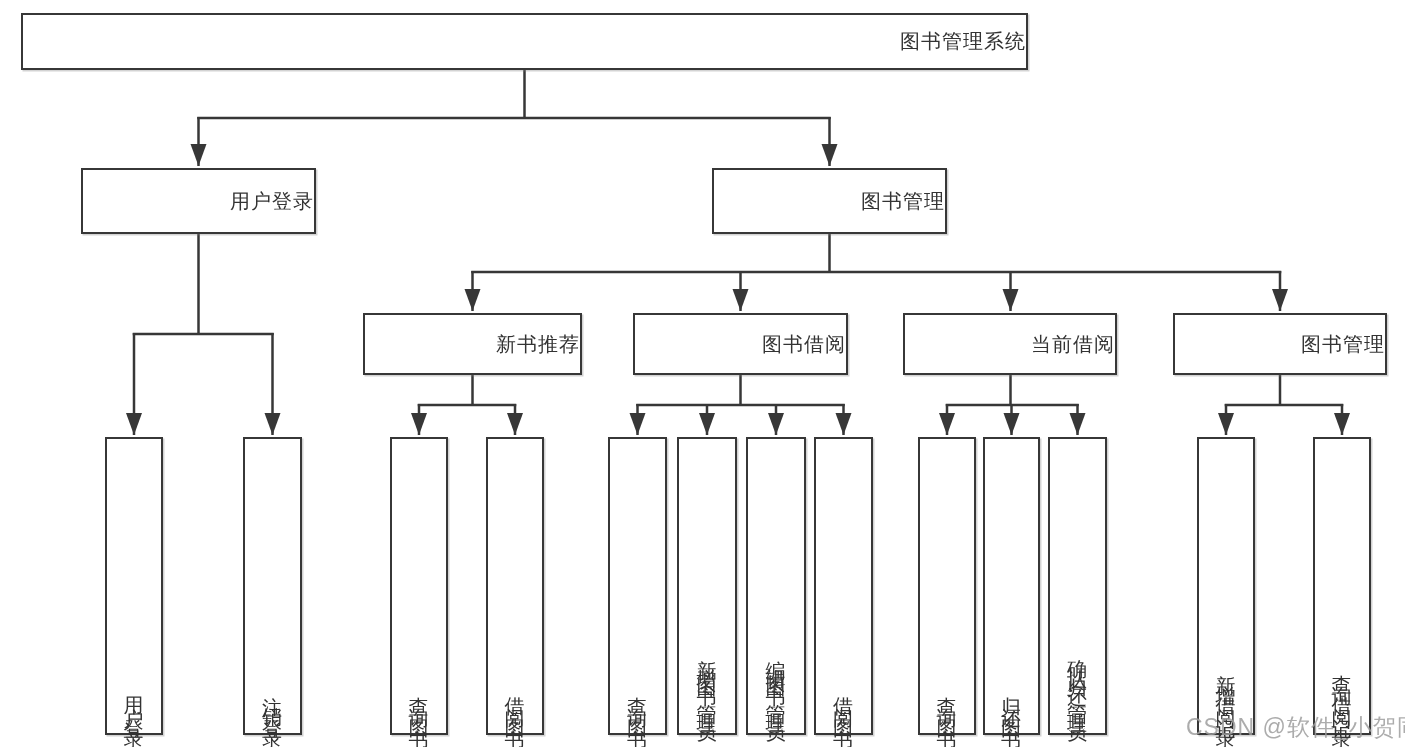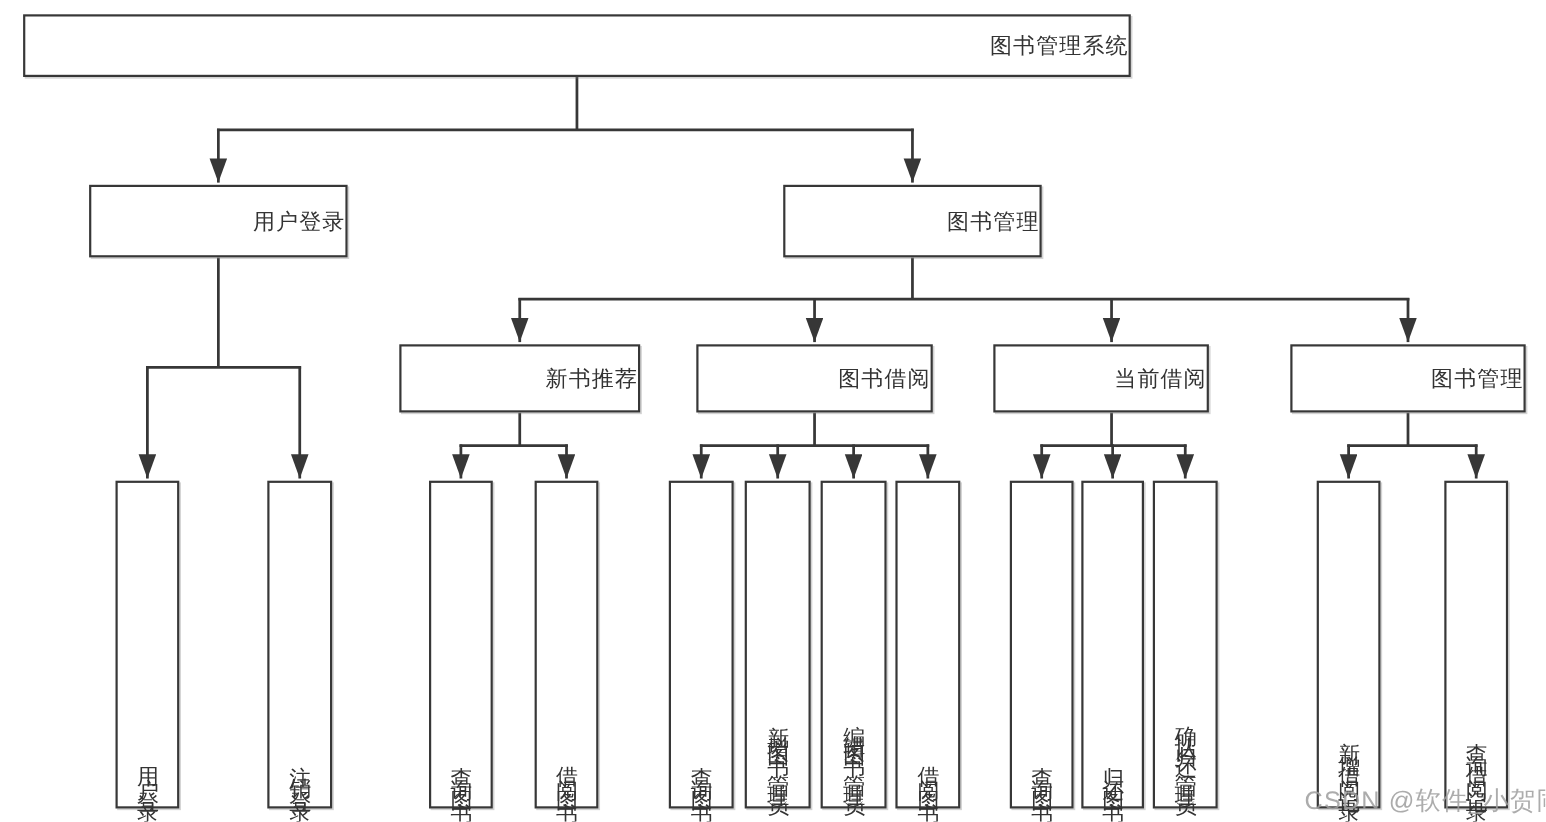--- a/index.html
+++ b/index.html
@@ -140,21 +140,21 @@
   <div class="box h" style="left:712px; top:168px; width:235px; height:66px;">
     <span>图书管理</span>
   </div>
 
   <div class="box h" style="left:363px; top:313px; width:219px; height:62px;padding-left:28px;">
     <span>新书推荐</span>
   </div>
   <div class="box h" style="left:633px; top:313px; width:215px; height:62px;">
     <span>图书借阅</span>
   </div>
-  <div class="box h" style="left:903px; top:313px; width:196px; height:62px;">
+  <div class="box h" style="left:903px; top:313px; width:214px; height:62px;">
     <span>当前借阅</span>
   </div>
   <div class="box h" style="left:1173px; top:313px; width:214px; height:62px;">
     <span>图书管理</span>
   </div>
 
   <div class="box v" style="left:105px; top:437px; width:58px; height:298px;">
     <span>用户登录</span>
   </div>
   <div class="box v" style="left:243px; top:437px; width:59px; height:298px;">

